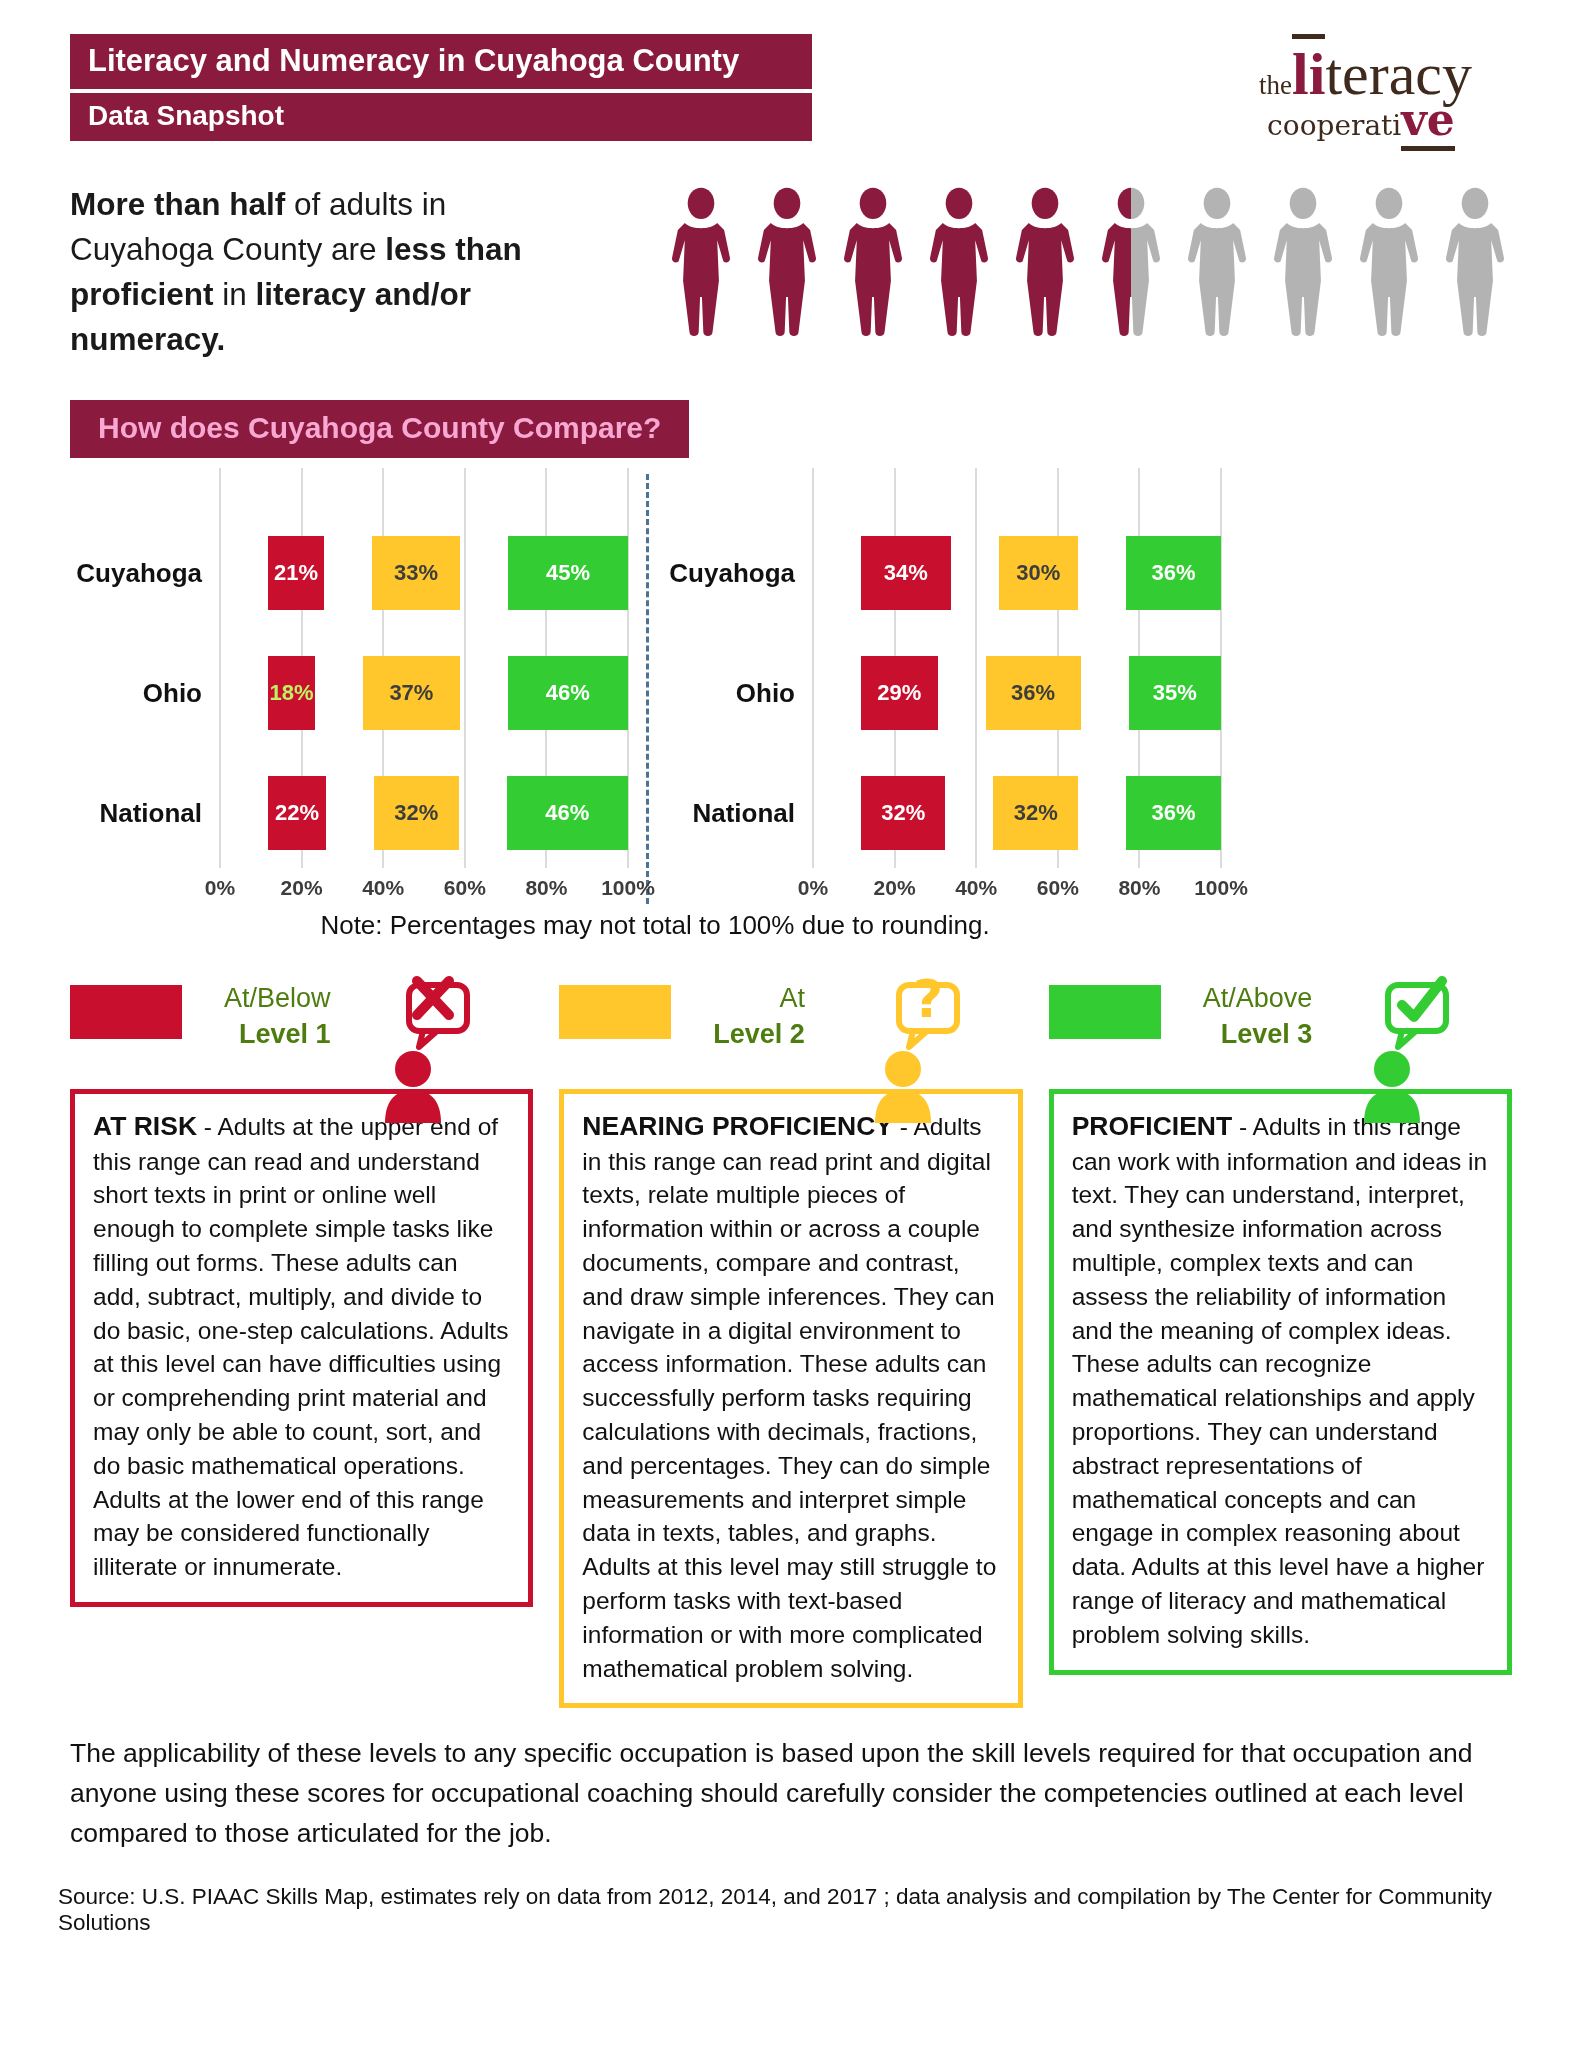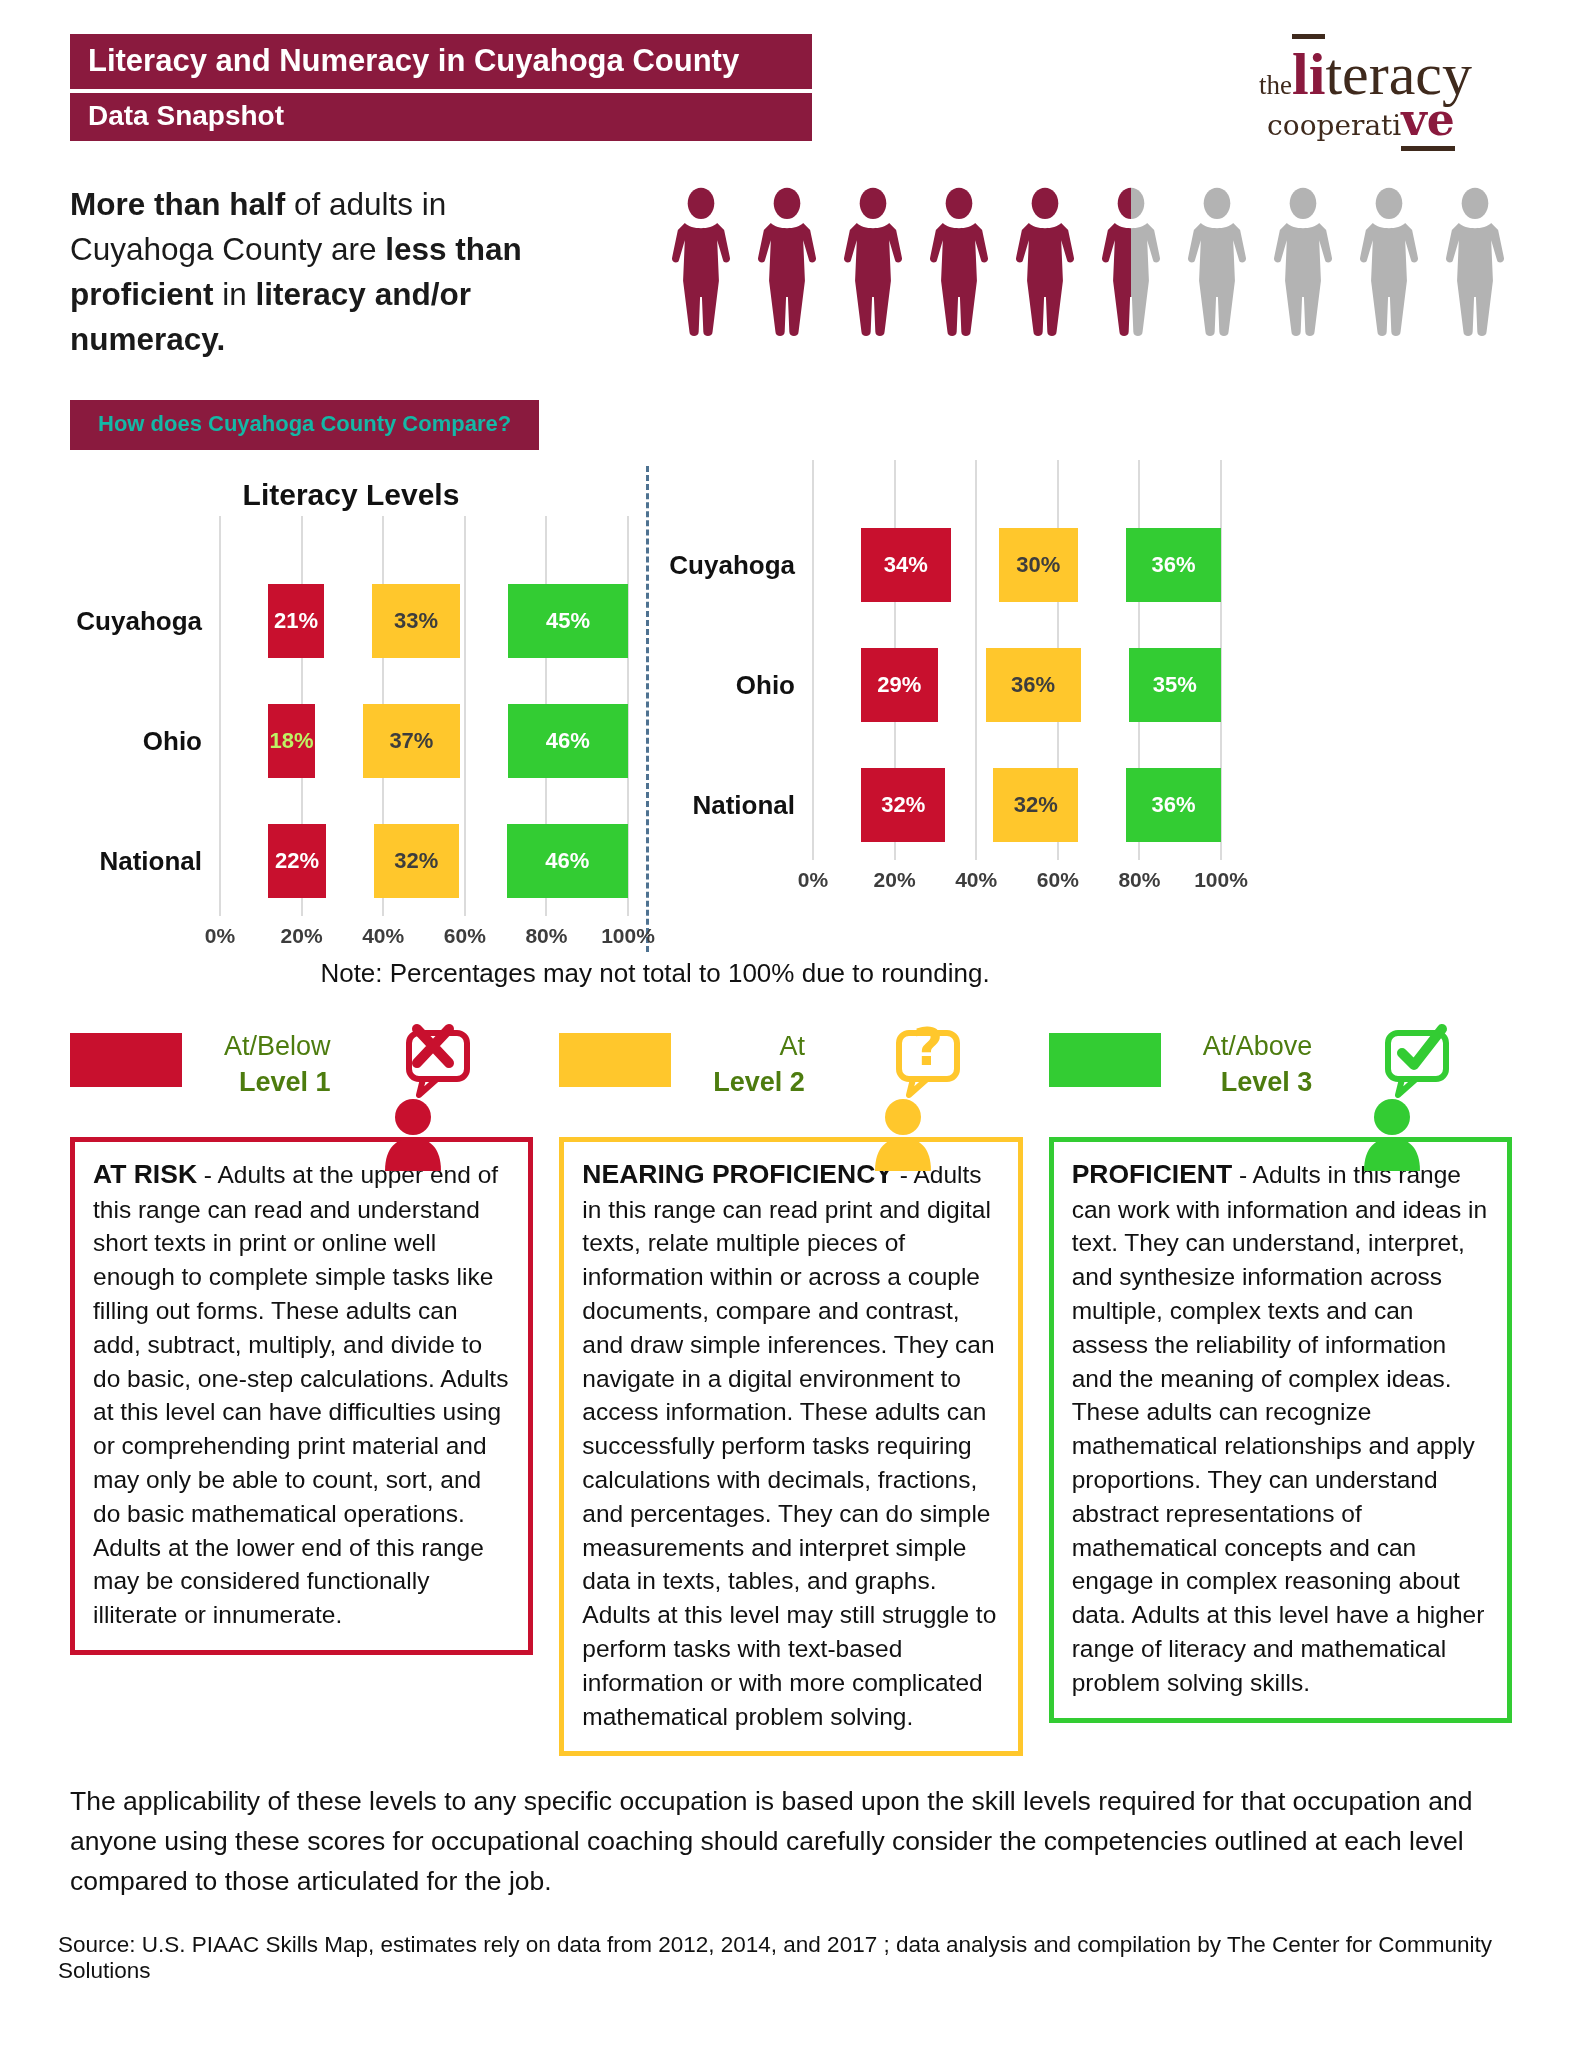--- a/index.html
+++ b/index.html
@@ -22,21 +22,21 @@
   .logo-line2{font-size:28px;margin-top:-6px;padding-left:8px;white-space:nowrap;}
   .logo-ve{color:#8A1A3E;font-weight:bold;font-size:44px;border-bottom:5px solid #3F2A1D;padding-bottom:1px;}
 
   
   .hero{display:flex;margin-top:40px;align-items:flex-start;}
   .hero-text{width:452px;font-size:31.5px;line-height:1.43;flex-shrink:0;}
   .people{display:flex;gap:12px;flex:1;justify-content:flex-end;margin-top:4px;}
   .people svg{width:74px;height:auto;display:block;}
 
   
-  .banner{display:inline-block;background:#8A1A3E;color:#14b8a6;font-weight:bold;font-size:22px;
+  .banner{display:inline-block;background:#8A1A3E;color:#f9a8d4;font-weight:bold;font-size:30px;
           padding:11px 28px 13px;margin-top:38px;}
 
   
   .charts-wrap{display:flex;width:1170px;margin-top:10px;}
   .chart{width:562px;}
   .chart h2{text-align:center;font-size:30px;margin:18px 0 4px;color:#111;}
   .divider{border-left:3px dashed #4E7291;margin:6px 14px 0;}
   .plot{position:relative;padding:22px 0 18px;}
   .grid-overlay{position:absolute;left:150px;right:4px;top:0;bottom:0;}
   .gridline{position:absolute;top:0;bottom:0;width:2px;background:#DBDBDB;transform:translateX(-1px);}
@@ -155,21 +155,20 @@
       </svg>
     </div>
 </div>
 
 
 <div class="banner">How does Cuyahoga County Compare?</div>
 
 
 <div class="charts-wrap">
   <div class="chart">
-    <h2>Literacy Levels</h2>
     <div class="plot">
         <div class="grid-overlay">
           <div class="gridline" style="left: 0%;"></div>
           <div class="gridline" style="left: 20%;"></div>
           <div class="gridline" style="left: 40%;"></div>
           <div class="gridline" style="left: 60%;"></div>
           <div class="gridline" style="left: 80%;"></div>
           <div class="gridline" style="left: 100%;"></div>
         </div>
         <div class="crow">

